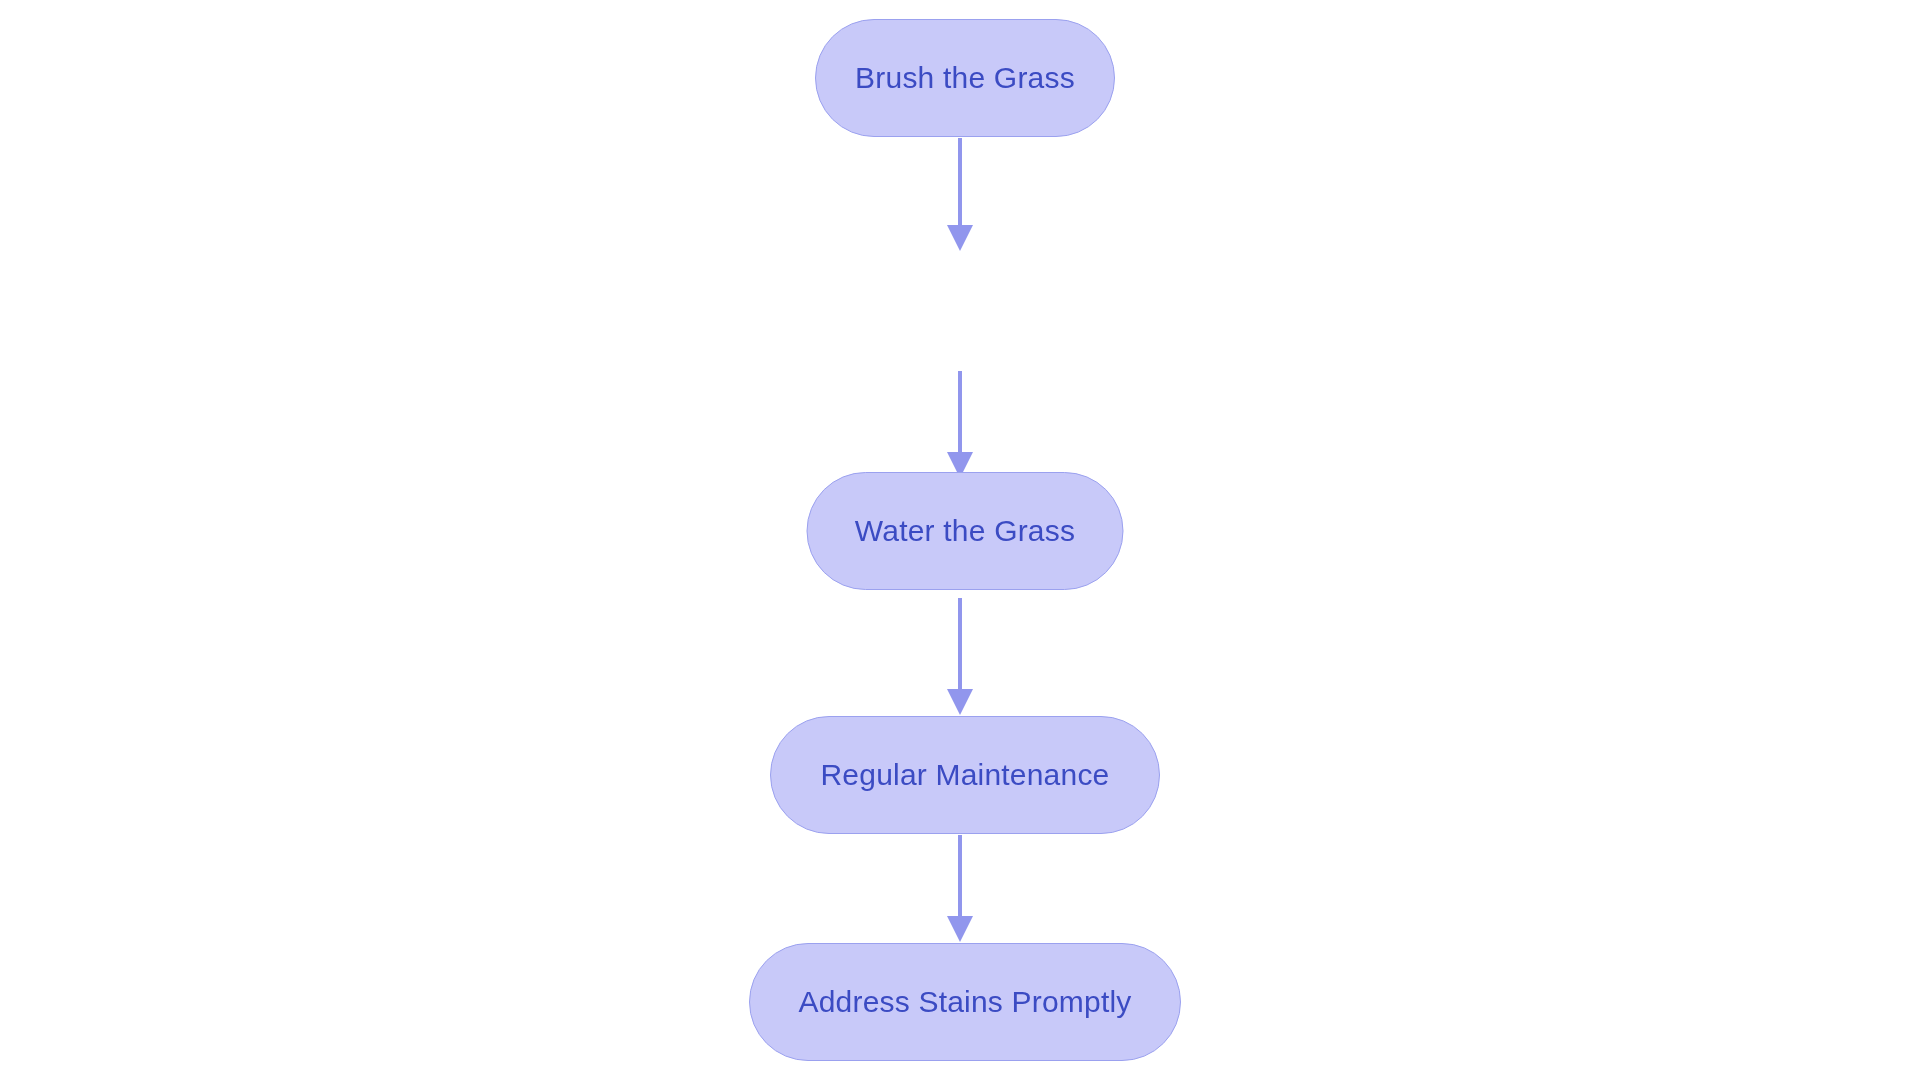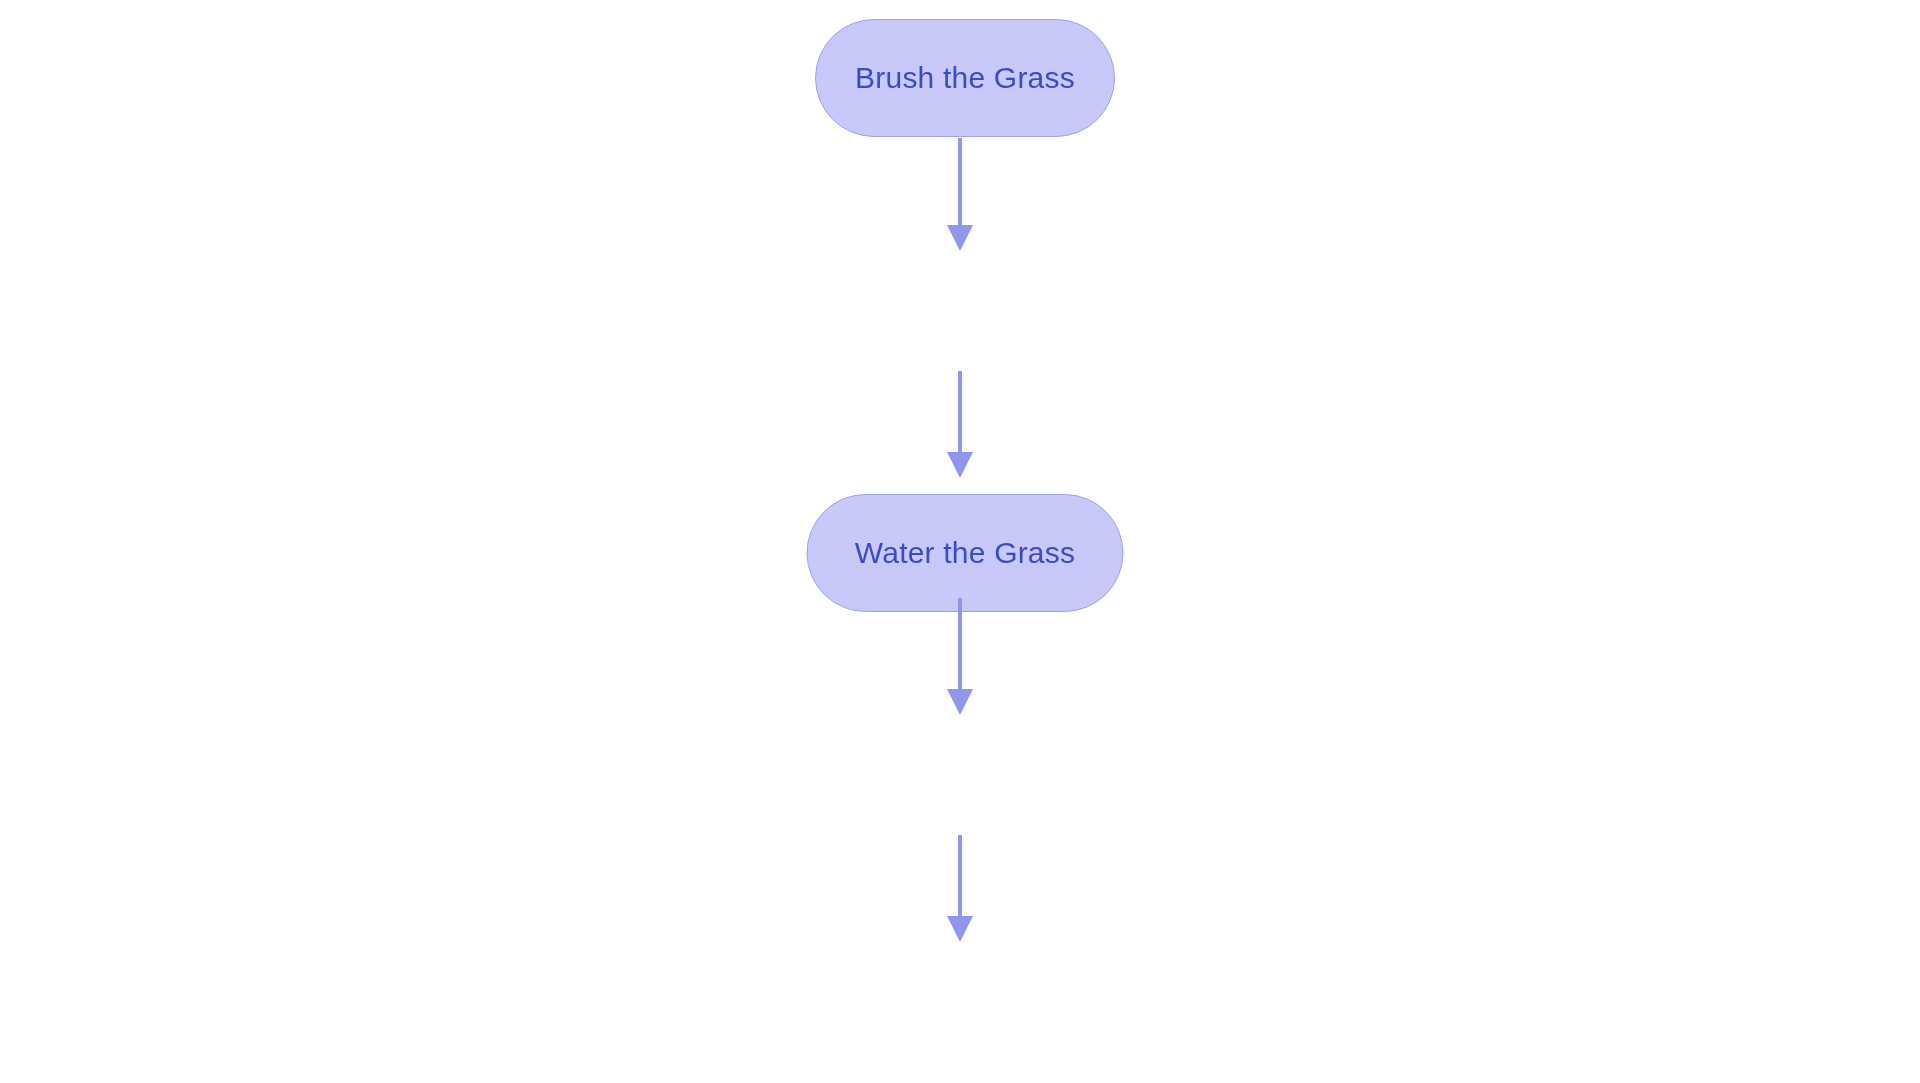--- a/index.html
+++ b/index.html
@@ -33,21 +33,21 @@
     display: flex;
     align-items: center;
     justify-content: center;
     color: var(--text);
     font-size: 30px;
     letter-spacing: 0.2px;
     white-space: nowrap;
   }
   .n1 { top: 19px;  width: 300px; }
   .n2 { top: 252px; width: 211px; }
-  .n3 { top: 494px; width: 317px; }
+  .n3 { top: 472px; width: 317px; }
   .n4 { top: 716px; width: 390px; }
   .n5 { top: 943px; width: 432px; }
 
   .arrow {
     position: absolute;
     left: 960px;
     transform: translateX(-50%);
     display: flex;
     flex-direction: column;
     align-items: center;
@@ -90,20 +90,26 @@
 
   <div class="node n3">
     <span>Water the Grass</span>
   </div>
 
   <div class="arrow a3">
     <div class="stem"></div>
     <div class="head"></div>
   </div>
 
+  <div class="node n4">
+    <span>Regular Maintenance</span>
+  </div>
 
   <div class="arrow a4">
     <div class="stem"></div>
     <div class="head"></div>
   </div>
 
+  <div class="node n5">
+    <span>Address Stains Promptly</span>
+  </div>
 
 </div>
 
 </body></html>

